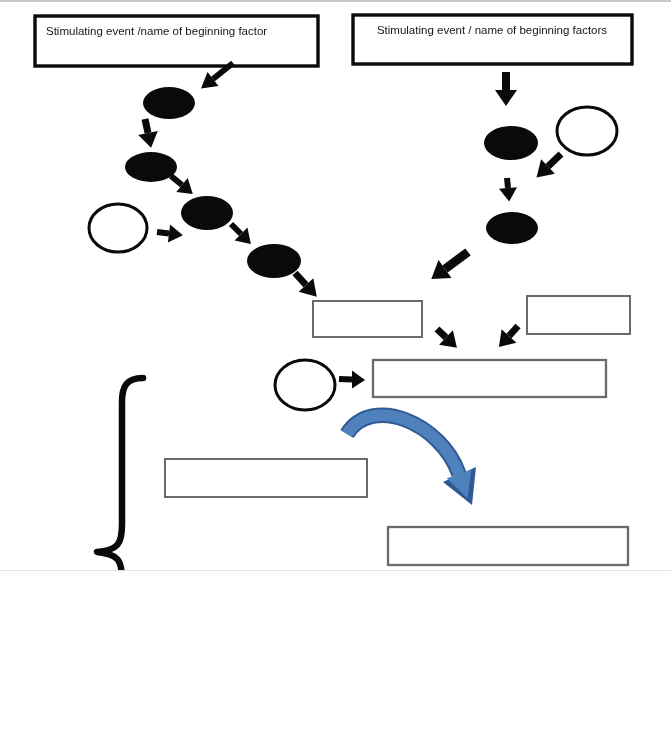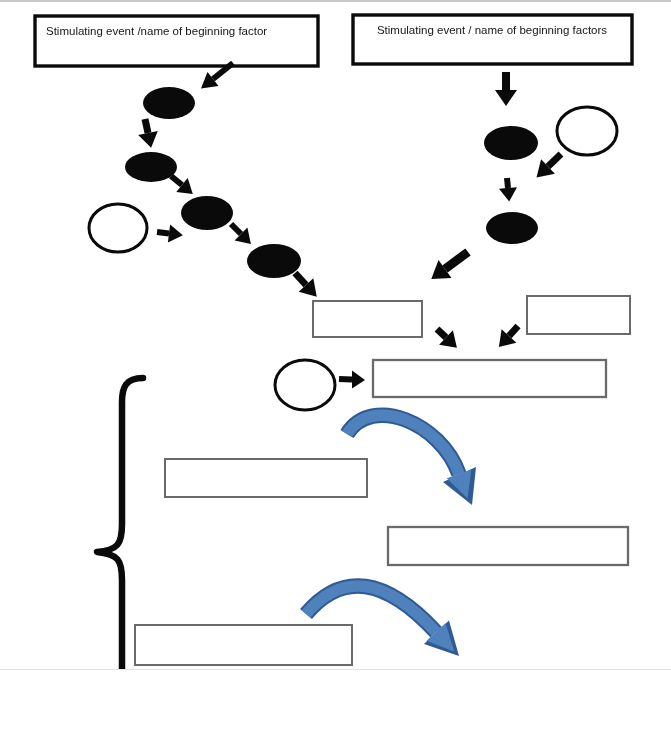--- a/index.html
+++ b/index.html
@@ -6,21 +6,21 @@
     --page-background:#ffffff;
     --ink:#0a0a0a;
     --blank-box-border:#6a6a6a;
     --curved-arrow-fill:#4f81bd;
     --curved-arrow-outline:#2f5a94;
     --page-edge:#c8c8c8;
   }
   html,body{margin:0;padding:0;}
   body{background:#fff;font-family:"Liberation Sans",sans-serif;}
   .page{
-    position:relative;width:671px;height:670px;
+    position:relative;width:671px;height:571px;
     background:var(--page-background);
     border-top:2px solid var(--page-edge);
     border-bottom:1px solid #e3e3e3;
     box-sizing:border-box;
     overflow:hidden;
   }
   svg{position:absolute;left:0;top:0;}
   .thick-box{fill:#ffffff;stroke:var(--ink);stroke-width:3.4;}
   .blank{fill:#ffffff;stroke:var(--blank-box-border);stroke-width:2;}
   .blank.wide{stroke-width:2.3;}

